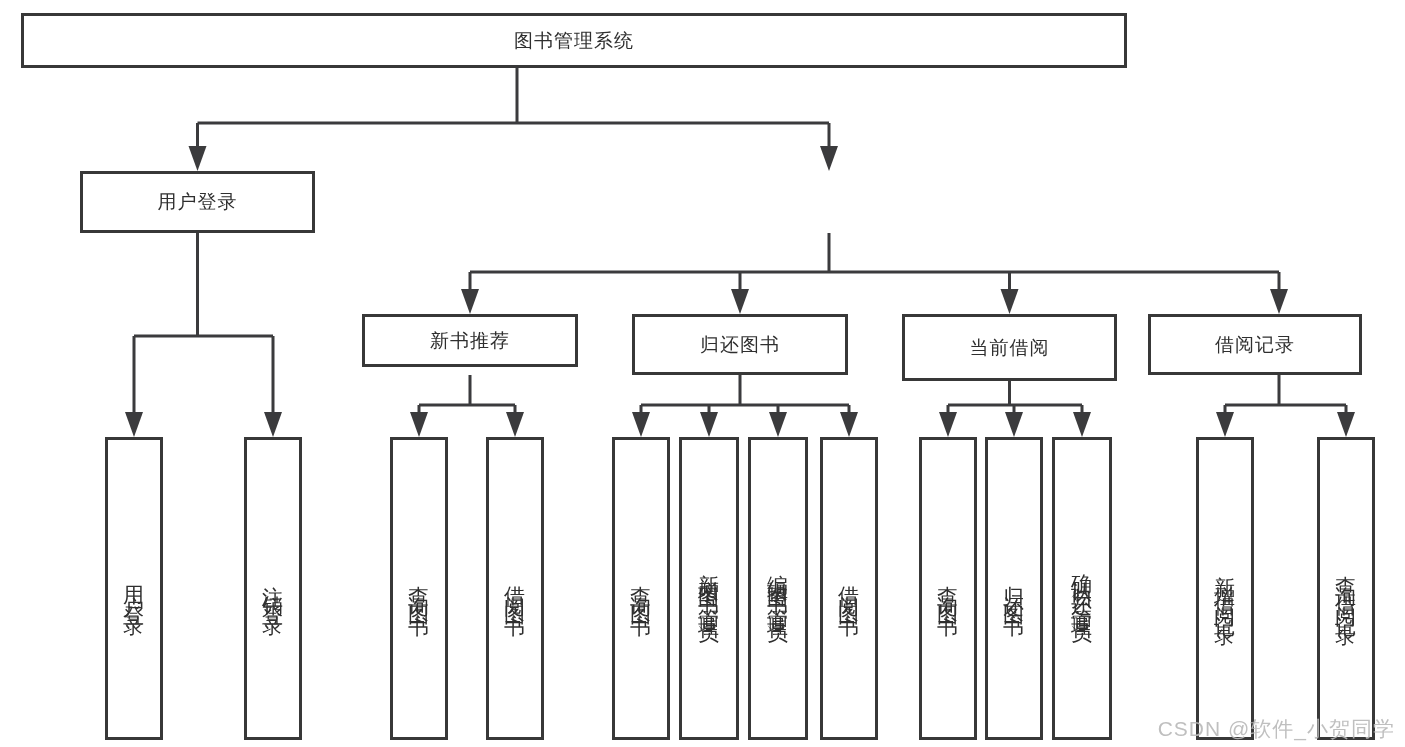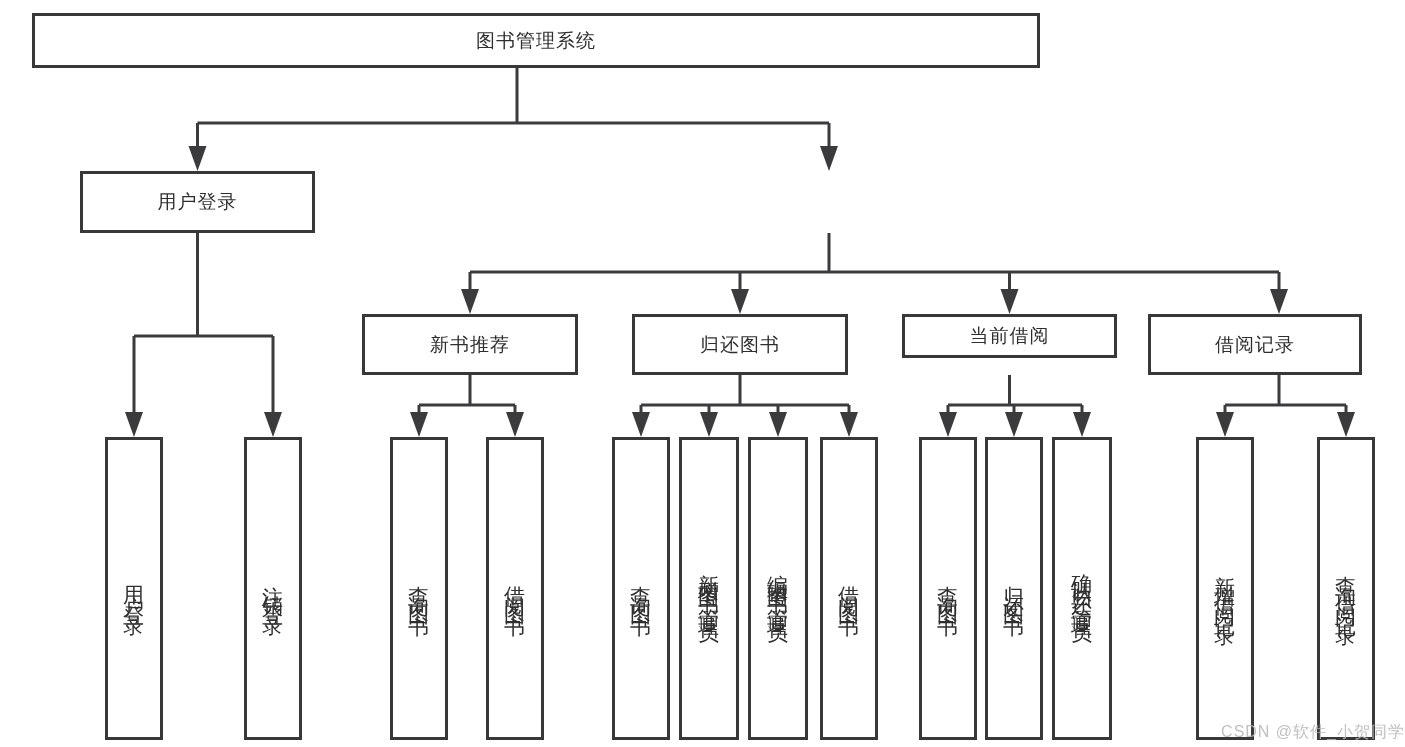--- a/index.html
+++ b/index.html
@@ -39,45 +39,45 @@
   }
   .node.leaf {
     writing-mode: vertical-rl;
     text-orientation: mixed;
     font-size: 21px;
     letter-spacing: 10px;
     line-height: 1;
   }
   .node.leaf.long { letter-spacing: 7px; }
   
-  .n-root   { left: 21px;   top: 13px;  width: 1008px; height: 55px; margin-left: 11px; }
+  .n-root   { left: 21px;   top: 13px;  width: 1106px; height: 55px; }
   .n-login  { left: 80px;   top: 171px; width: 235px; height: 62px; }
   .n-mgmt   { left: 711px;  top: 171px; width: 236px; height: 62px; }
-  .n-rec    { left: 362px;  top: 314px; width: 216px; height: 61px; }
+  .n-rec    { left: 362px;  top: 314px; width: 216px; height: 53px; }
   .n-borrow { left: 632px;  top: 314px; width: 216px; height: 61px; }
-  .n-cur    { left: 902px;  top: 314px; width: 215px; height: 44px; text-align: right; }
+  .n-cur    { left: 902px;  top: 314px; width: 215px; height: 67px; text-align: right; }
   .n-hist   { left: 1148px; top: 314px; width: 214px; height: 61px; }
   .l-a1 { left: 105px;  top: 437px; width: 58px; height: 303px; }
   .l-a2 { left: 244px;  top: 437px; width: 58px; height: 303px; }
   .l-b1 { left: 390px;  top: 437px; width: 58px; height: 303px; }
   .l-b2 { left: 486px;  top: 437px; width: 58px; height: 303px; }
   .l-c1 { left: 612px;  top: 437px; width: 58px; height: 303px; }
   .l-c2 { left: 679px;  top: 437px; width: 60px; height: 303px; }
   .l-c3 { left: 748px;  top: 437px; width: 60px; height: 303px; }
   .l-c4 { left: 820px;  top: 437px; width: 58px; height: 303px; }
   .l-d1 { left: 919px;  top: 437px; width: 58px; height: 303px; }
   .l-d2 { left: 985px;  top: 437px; width: 58px; height: 303px; }
   .l-d3 { left: 1052px; top: 437px; width: 60px; height: 303px; }
   .l-e1 { left: 1196px; top: 437px; width: 58px; height: 303px; }
   .l-e2 { left: 1317px; top: 437px; width: 58px; height: 303px; }
   .watermark {
     position: absolute;
-    right: 0;
+    right: 10px;
     bottom: 4px;
-    font-size: 16px;
+    font-size: 21px;
     color: var(--watermark);
     opacity: 0.9;
     z-index: 10;
     letter-spacing: 1px;
     margin-top: 12px;
   }
 </style>
 </head>
 <body>
 

